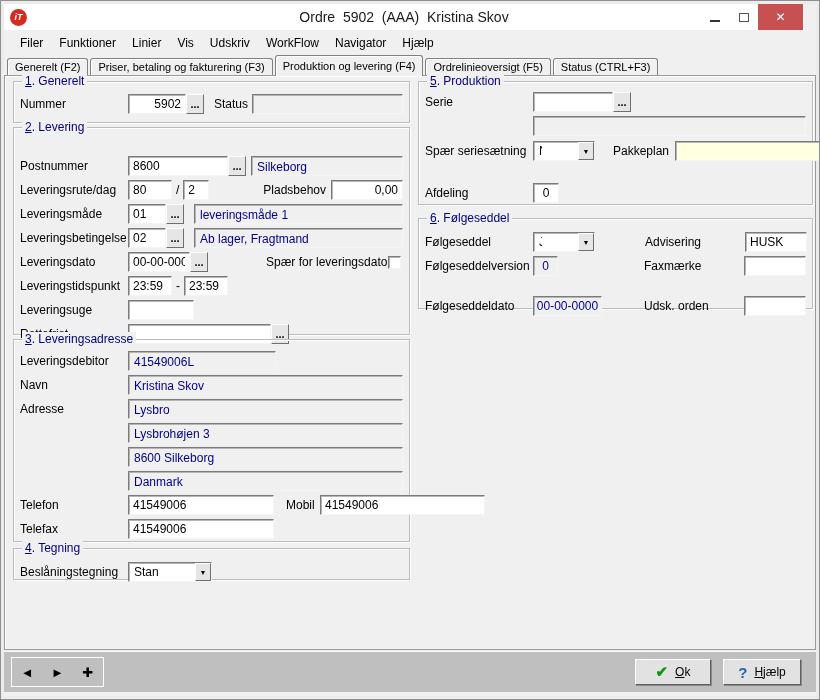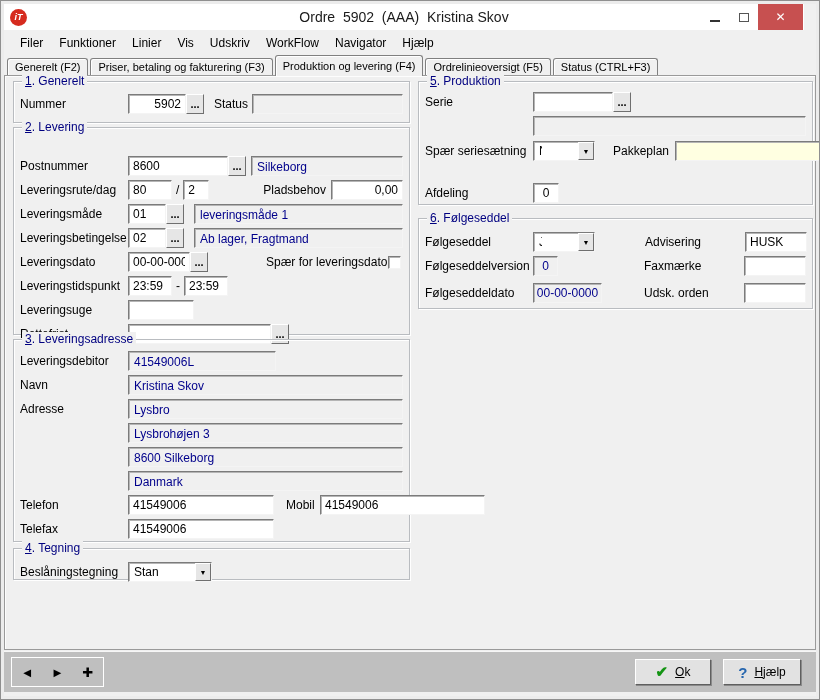--- a/index.html
+++ b/index.html
@@ -256,21 +256,21 @@
         <span class="lbl">Følgeseddel</span>
         <div class="dropdown" style="width:62px;">
           <span class="dd-value">Ja</span>
           <span class="dd-btn">
               <span>▼</span>
             </span>
         </div>
         <span class="lbl" style="width:100px; margin-left:50px;">Advisering</span>
         <input class="field" style="width: 62px; margin-left: auto;" value="HUSK">
       </div>
-      <div class="row" style="margin-bottom:7px;">
+      <div class="row" style="margin-bottom:20px;">
         <span class="lbl">Følgeseddelversion</span>
         <div class="display" style="width:26px; justify-content:center; padding:0;">0</div>
         <span class="lbl" style="width:100px; margin-left:86px;">Faxmærke</span>
         <input class="field" style="width: 62px; margin-left: auto;" value="">
       </div>
       <div class="row">
         <span class="lbl">Følgeseddeldato</span>
         <div class="display" style="width:70px; justify-content:center; padding:0;">00-00-0000</div>
         <span class="lbl" style="width:100px; margin-left:42px;">Udsk. orden</span>
         <input class="field" style="width: 62px; margin-left: auto;" value="">

